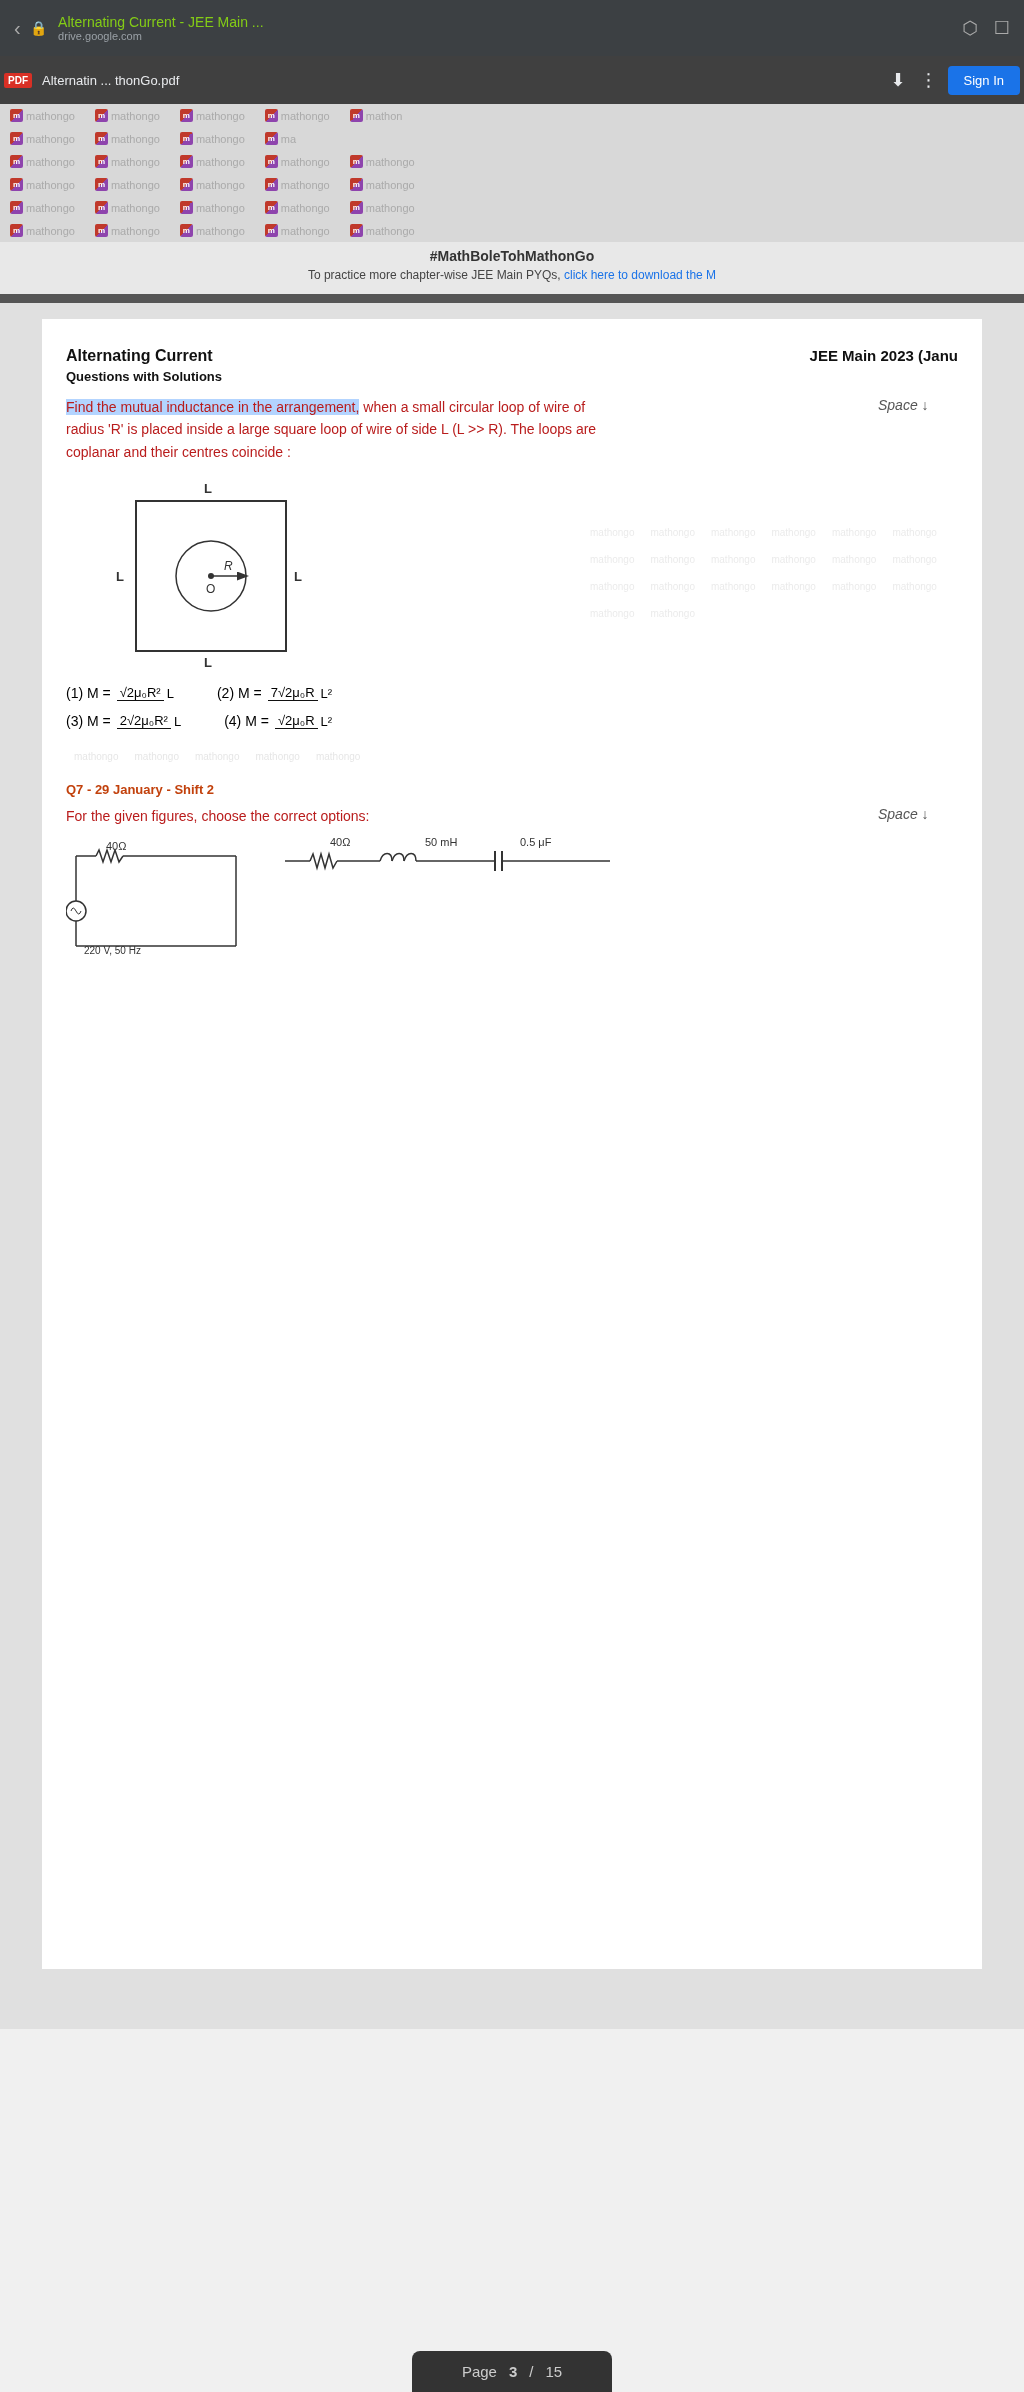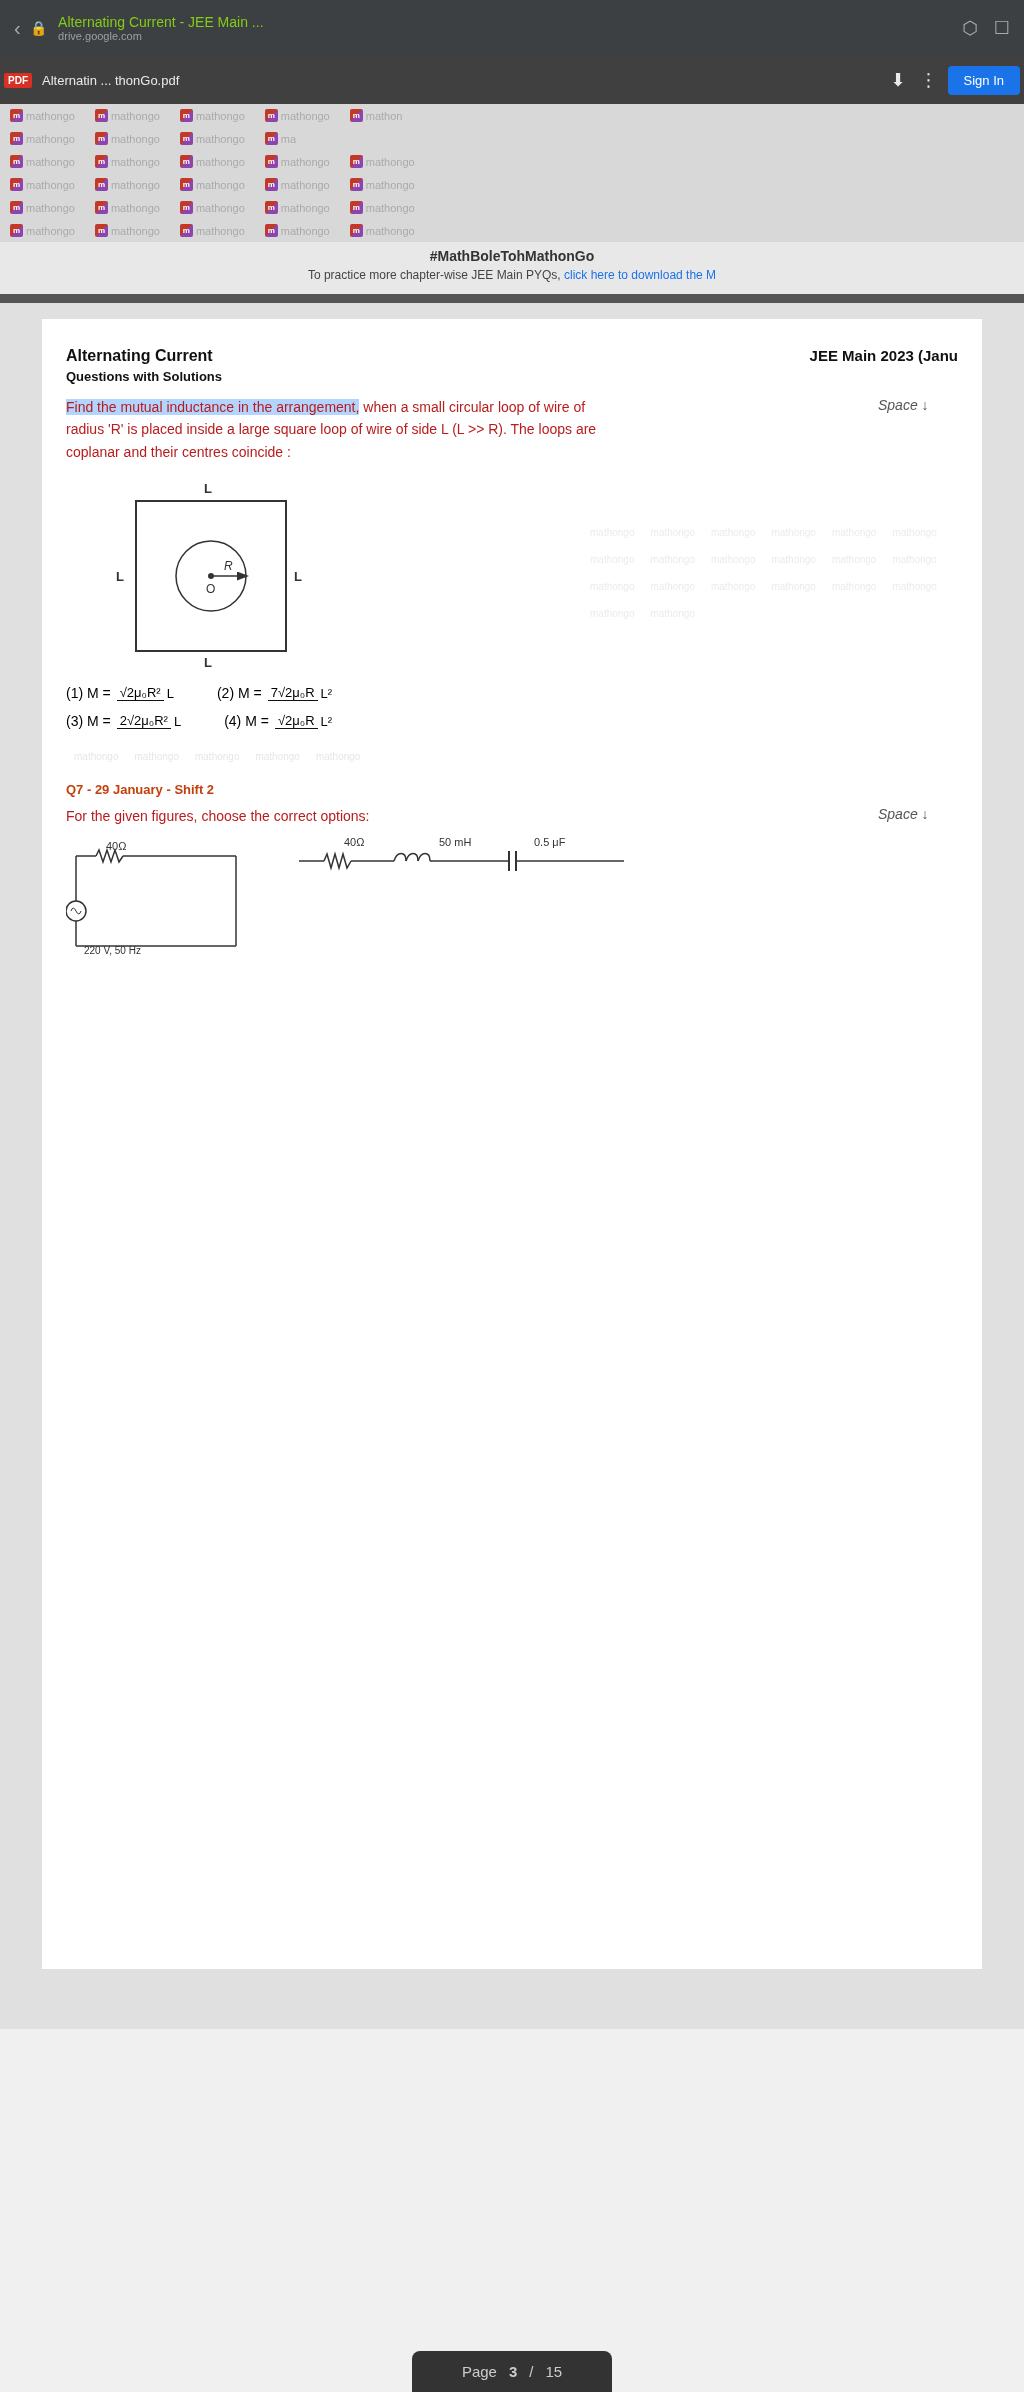--- a/index.html
+++ b/index.html
@@ -455,21 +455,21 @@
       </div>
 
       <div class="q-label">Q7 - 29 January - Shift 2</div>
 
       <div style="display:flex; gap:10px;">
         <div style="flex:1;">
           <p class="question-text">
             <span>For the given figures, choose the correct options:</span>
           </p>
 
-          <div style="display:flex; gap:48px; margin-top:4px; font-size:12px;">
+          <div style="display:flex; gap:34px; margin-top:4px; font-size:12px;">
 
             <div style="width:180px;">
               <svg width="180" height="130" viewBox="0 0 180 130">
 
                 <text x="40" y="14" font-size="11" fill="#333">40Ω</text>
 
                 <line x1="10" y1="20" x2="30" y2="20" stroke="#333" stroke-width="1.5"></line>
                 <polyline points="30,20 33,14 37,26 41,14 45,26 49,14 53,26 57,20" stroke="#333" stroke-width="1.5" fill="none"></polyline>
                 <line x1="57" y1="20" x2="170" y2="20" stroke="#333" stroke-width="1.5"></line>
 

